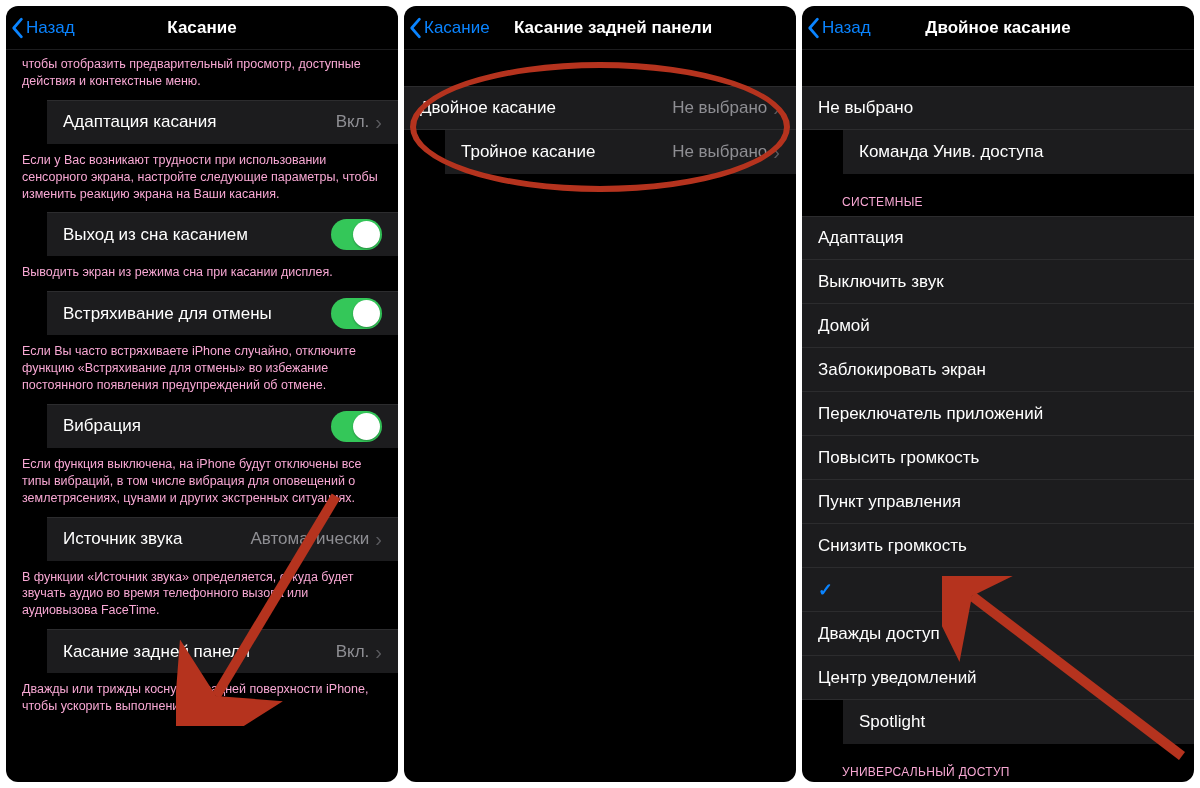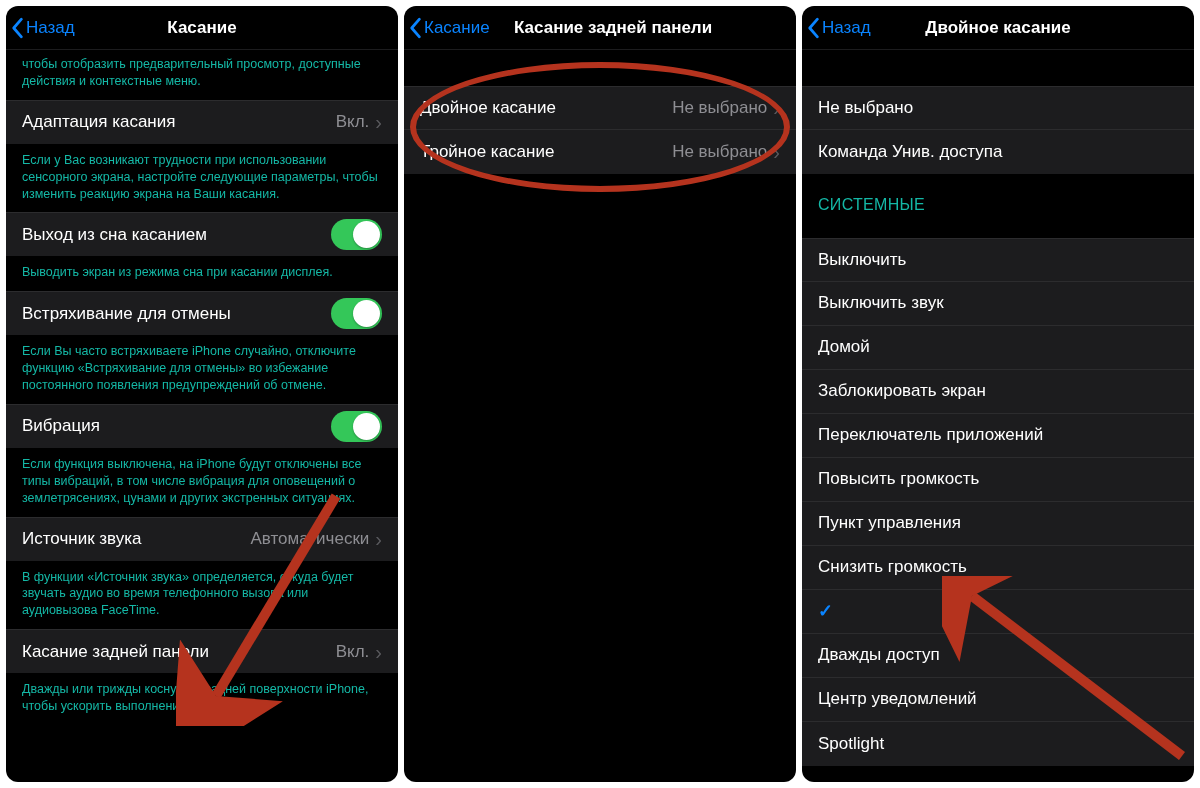--- a/index.html
+++ b/index.html
@@ -32,35 +32,35 @@
   }
   .back svg { width: 14px; height: 22px; margin-right: 2px; }
   .title {
     position: absolute; left: 0; right: 0; text-align: center;
     font-size: 17px; font-weight: 600; color: #fff;
     pointer-events: none;
   }
   .title.left { text-align: left; padding-left: 110px; }
   .content { flex: 1; overflow: hidden; }
   .footer-text, .header-text {
-    font-size: 12.5px; color: #14b8a6;
+    font-size: 12.5px; color: #f9a8d4;
     padding: 8px 16px 10px 16px;
     line-height: 1.35;
   }
-  .header-text { padding-top: 20px; padding-bottom: 22px; text-transform: uppercase; letter-spacing: 0.3px; font-size: 16px; }
+  .header-text { padding-top: 20px; padding-bottom: 6px; text-transform: uppercase; letter-spacing: 0.3px; font-size: 12px; margin-left: 24px; }
   .cell {
     background: #1c1c1e;
     min-height: 44px;
     display: flex; align-items: center;
     padding: 0 16px;
     font-size: 17px;
     border-bottom: 1px solid #2c2c2e;
     position: relative;
   }
-  .cell:last-of-type { border-bottom: none; }
+  .cell:last-of-type { border-bottom: none; margin-left: 41px; }
   .group { margin-bottom: 0; }
   .group .cell:first-of-type { border-top: 1px solid #2c2c2e; }
   .label { flex: 1; color: #fff; }
   .value { color: #8e8e93; font-size: 17px; margin-right: 6px; }
   .chev { color: #5a5a5e; font-size: 20px; line-height: 1; }
   .toggle {
     width: 51px; height: 31px; border-radius: 16px;
     background: #34c759; position: relative; flex-shrink: 0;
   }
   .toggle::after {
@@ -200,21 +200,21 @@
         <div class="cell">
           <span class="label">Не выбрано</span>
         </div>
         <div class="cell">
           <span class="label">Команда Унив. доступа</span>
         </div>
       </div>
     <div class="header-text">СИСТЕМНЫЕ</div>
     <div class="group" id="g3b">
         <div class="cell">
-          <span class="label">Выключить</span>
+          <span class="label">Адаптация</span>
         </div>
         <div class="cell">
           <span class="label">Выключить звук</span>
         </div>
         <div class="cell">
           <span class="label">Домой</span>
         </div>
         <div class="cell">
           <span class="label">Заблокировать экран</span>
         </div>

